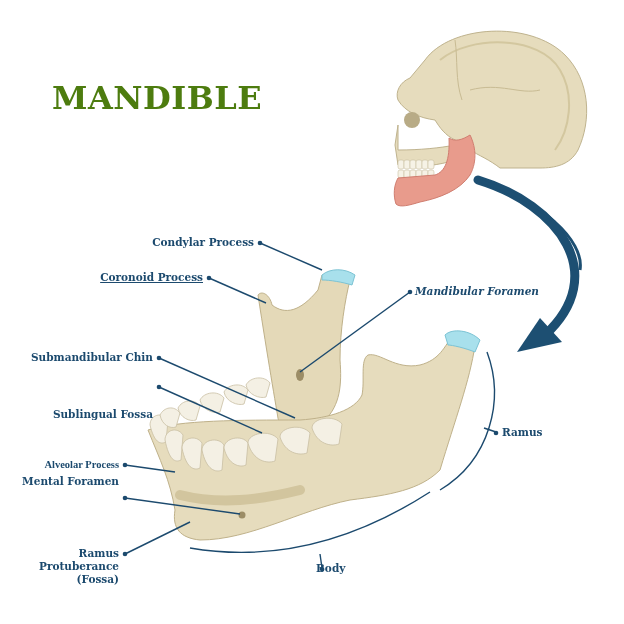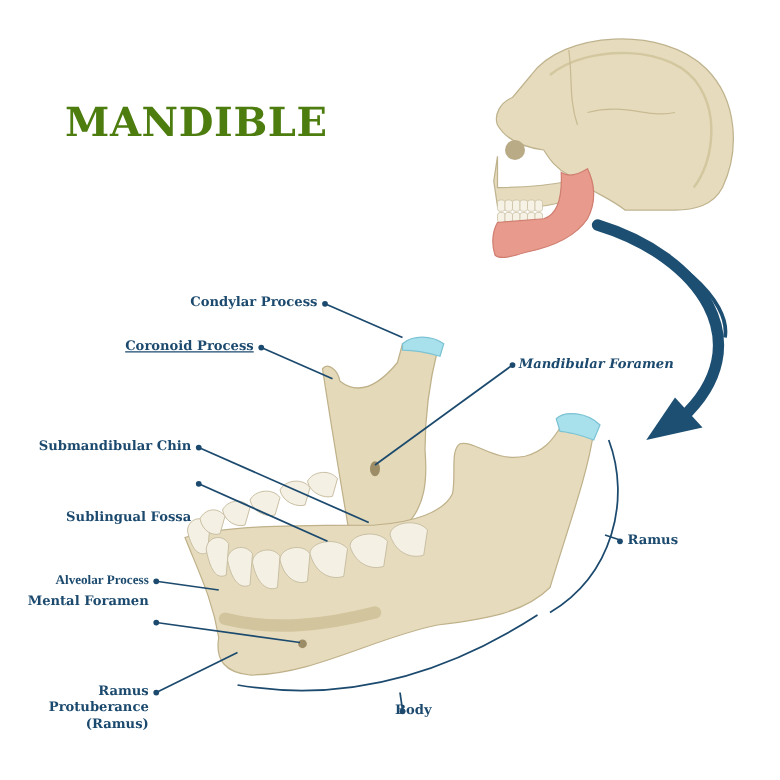--- a/index.html
+++ b/index.html
@@ -107,16 +107,16 @@
 <div class="lbl right" style="left:150px; top:236px; width:104px;">Condylar Process</div>
 <div class="lbl right" style="left:90px; top:271px; width:113px;text-decoration:underline;">Coronoid Process</div>
 <div class="lbl" style="left:415px; top:285px;font-style:italic;">Mandibular Foramen</div>
 <div class="lbl right" style="left:20px; top:351px; width:133px;">Submandibular Chin</div>
 <div class="lbl right" style="left:40px; top:380px; width:113px;margin-top:28px;">Sublingual Fossa</div>
 <div class="lbl right" style="left:10px; top:458px; width:109px;font-family:Liberation Serif, serif;">Alveolar Process</div>
 <div class="lbl right" style="left:10px; top:475px; width:109px;">Mental Foramen</div>
 <div class="lbl right" style="left:10px; top:547px; width:109px;">
   <div>Ramus</div>
   <div>Protuberance</div>
-  <div>(Ramus)</div>
+  <div>(Fossa)</div>
 </div>
 <div class="lbl" style="left:502px; top:426px;">Ramus</div>
 <div class="lbl" style="left:316px; top:562px;">Body</div>
 
 </body></html>

